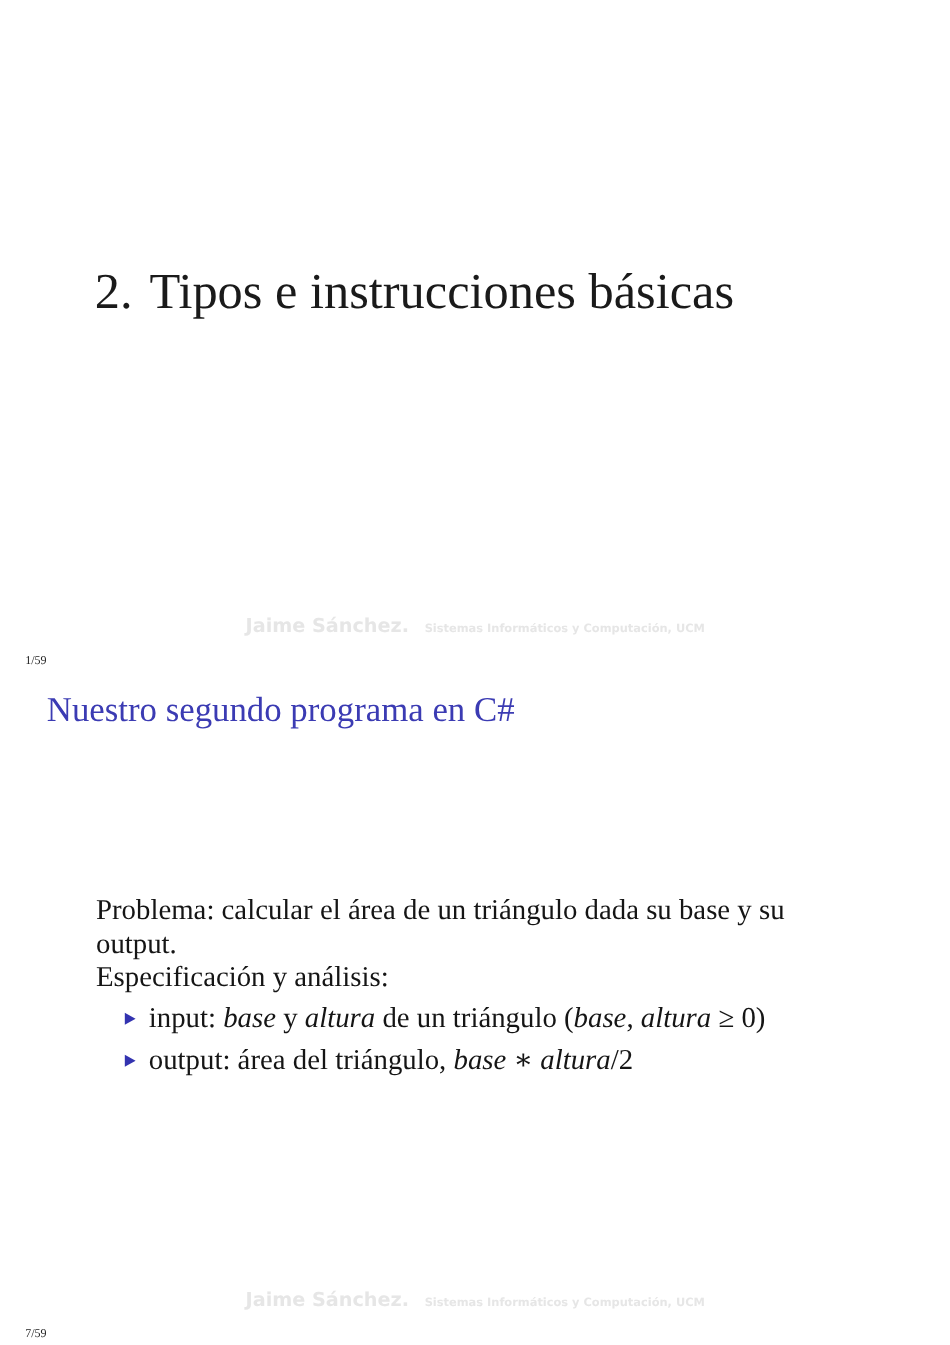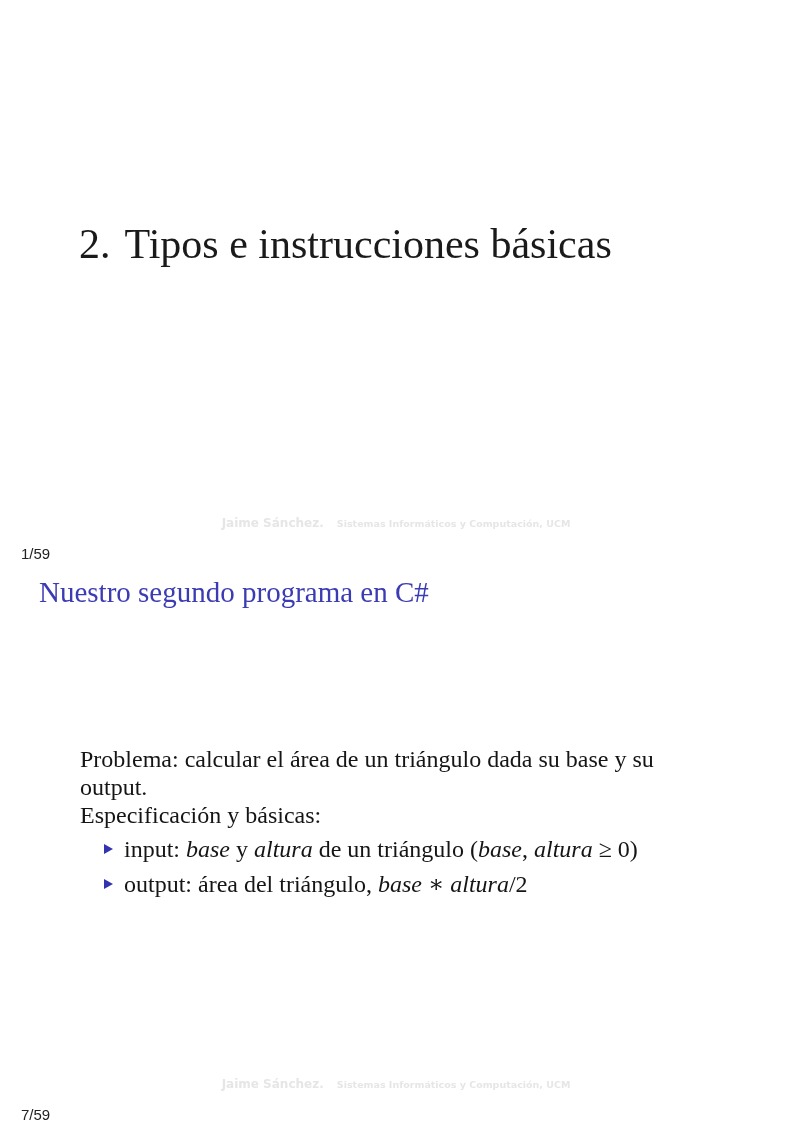--- a/index.html
+++ b/index.html
@@ -41,35 +41,35 @@
       left: 0;
       width: 792px;
       text-align: center;
       font-family: "DejaVu Sans", sans-serif;
       color: #e6e6e6;
       white-space: nowrap;
     }
     .slide-1 .footer { top: 512px; }
     .slide-2 .footer { top: 513px; }
     .footer .author {
-      font-size: 12px;
+      font-size: 16px;
       font-weight: bold;
       margin-right: 8px;
     }
     .footer .affil {
       font-size: 9.5px;
       font-weight: bold;
       text-align: center;
     }
 
     .page-num {
       position: absolute;
       left: 21px;
-      font-family: Liberation Sans, sans-serif;
-      font-size: 15px;
+      font-family: Liberation Serif, serif;
+      font-size: 10px;
       color: #222222;
     }
     .slide-1 .page-num { top: 545px; }
     .slide-2 .page-num { top: 546px; }
 
     .frame-title {
       position: absolute;
       left: 39px;
       top: 16px;
       font-family: "Liberation Serif", "DejaVu Serif", serif;
@@ -127,21 +127,21 @@
 </section>
 
 <section class="slide slide-2">
   <div class="frame-title">Nuestro segundo programa en C#</div>
 
   <div class="content">
     <p>
       <span>Problema: calcular el área de un triángulo dada su base y su</span><br>
       <span>output.</span>
     </p>
-    <p>Especificación y básicas:</p>
+    <p>Especificación y análisis:</p>
 
     <ul class="bullets">
       <li>
         <span class="bullet-icon"></span>
         <span>input: </span><span class="math">base</span><span> y </span><span class="math">altura</span><span> de un triángulo (</span><span class="math">base</span><span>, </span><span class="math">altura</span><span> ≥ 0)</span>
       </li>
       <li>
         <span class="bullet-icon"></span>
         <span>output: área del triángulo, </span><span class="math">base</span><span> ∗ </span><span class="math">altura</span><span>/2</span>
       </li>

